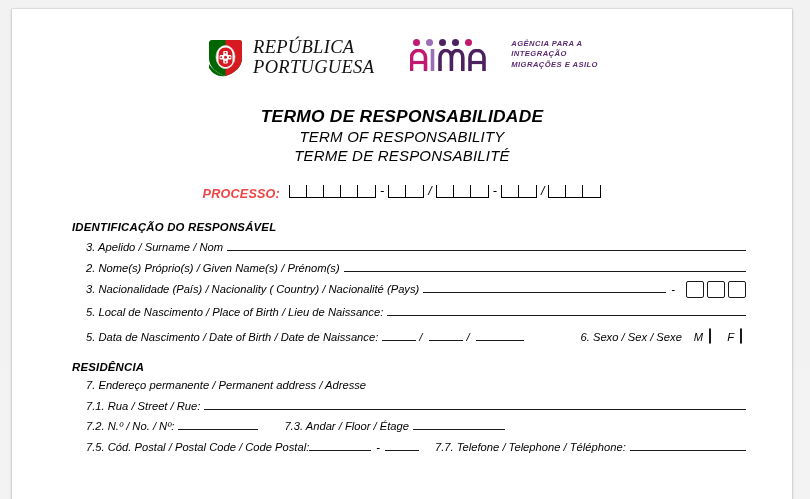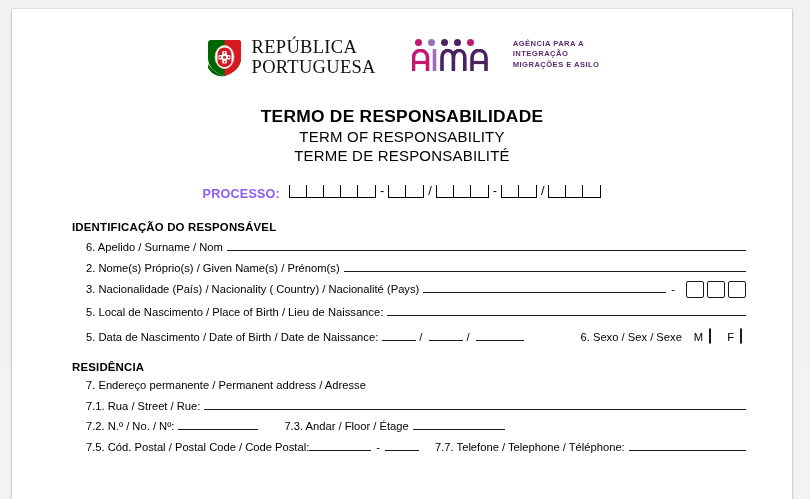--- a/index.html
+++ b/index.html
@@ -10,20 +10,21 @@
     overflow: hidden;
     background: #f3f3f3;
     font-family: "Liberation Sans", sans-serif;
   }
   #viewer {
     position: relative;
     width: 810px;
     height: 369px;
     background: #f2f2f2;
     box-sizing: border-box;
+    font-style: italic;
   }
   #page {
     position: absolute;
     left: 12px;
     top: 9px;
     width: 780px;
     height: 500px;
     background: #ffffff;
     box-shadow: 0 1px 3px rgba(0,0,0,0.22), 0 0 0 1px rgba(0,0,0,0.05);
     box-sizing: border-box;
@@ -114,21 +115,21 @@
     top: 176px;
     left: 0; right: 0;
     display: flex;
     justify-content: center;
     align-items: baseline;
   }
   .processo-label {
     font-size: 12.6px;
     font-weight: 600;
     letter-spacing: 0.2px;
-    color: #8b5cf6;
+    color: #ef4444;
     margin-right: 9px;
   }
   .proc-boxes { display: flex; align-items: flex-end; }
   .proc-grp {
     display: flex;
     align-items: flex-end;
     border-left: 1.6px solid #000;
     border-right: 1.6px solid #000;
     height: 13px;
   }
@@ -305,21 +306,21 @@
               <i class="proc-cell"></i>
           </span>
         </span>
       </div>
 
       <div class="body-area">
 
         <div class="section-head">IDENTIFICAÇÃO DO RESPONSÁVEL</div>
 
         <div class="frow">
-          <span class="flabel">6. Apelido / Surname / Nom</span>
+          <span class="flabel">3. Apelido / Surname / Nom</span>
           <span class="fill"></span>
         </div>
 
         <div class="frow">
           <span class="flabel">2. Nome(s) Próprio(s) / Given Name(s) / Prénom(s)</span>
           <span class="fill"></span>
         </div>
 
         <div class="frow">
           <span class="flabel">3. Nacionalidade (País) / Nacionality ( Country) / Nacionalité (Pays)</span>

